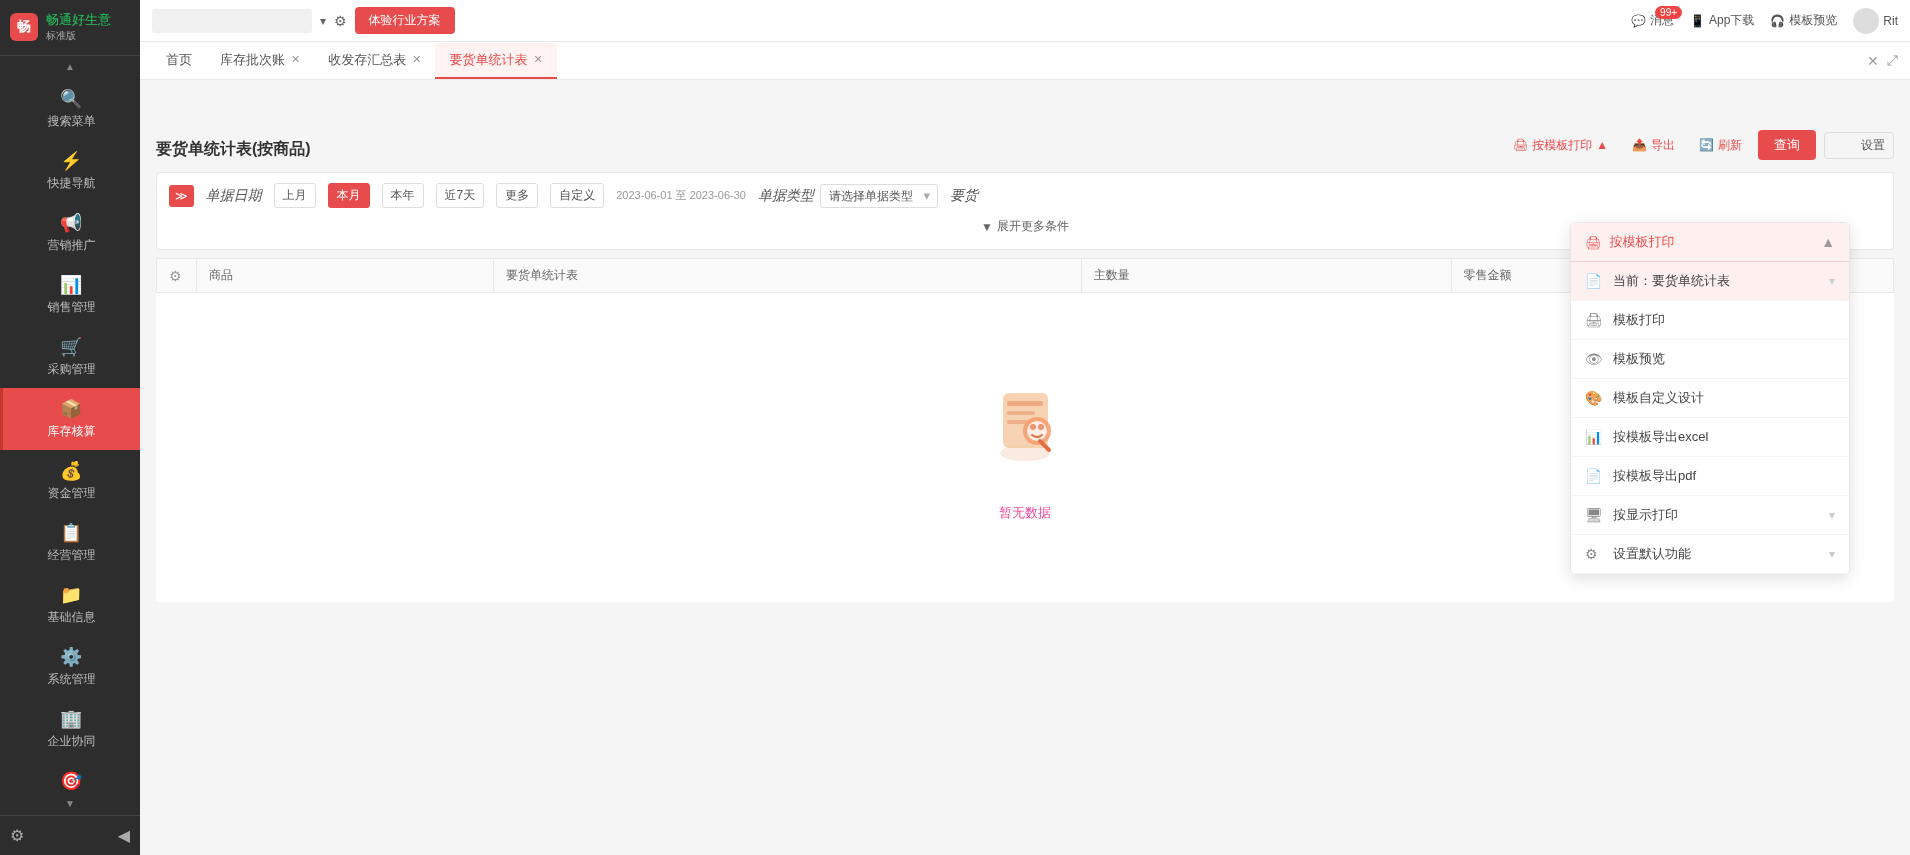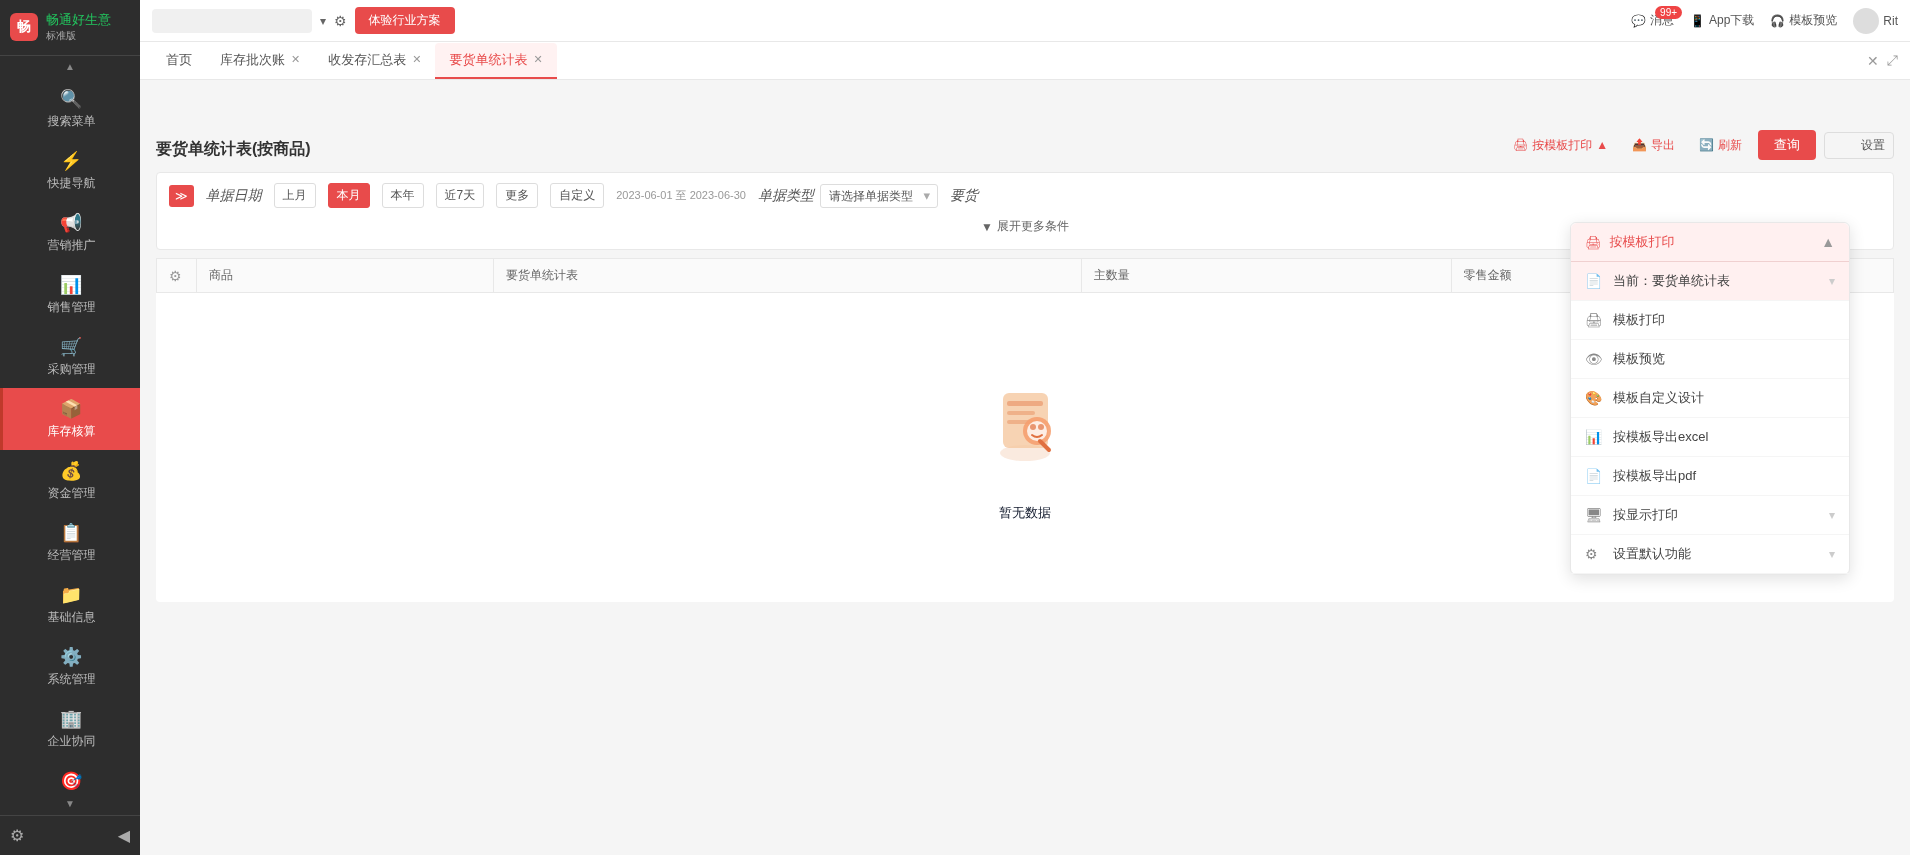--- a/index.html
+++ b/index.html
@@ -119,21 +119,21 @@
 
     
     .data-table { width: 100%; border-collapse: collapse; background: #fff; border-radius: 4px; }
     .data-table th { background: #fafafa; border: 1px solid #e8e8e8; padding: 8px 12px; text-align: left; font-size: 12px; color: #666; font-weight: 500; }
     .data-table td { border: 1px solid #e8e8e8; padding: 8px 12px; font-size: 12px; color: #333; }
     .table-settings-icon { color: #999; cursor: pointer; font-size: 14px; }
 
     
     .empty-state { display: flex; flex-direction: column; align-items: center; justify-content: center; padding: 80px 0; }
     .empty-icon { font-size: 80px; margin-bottom: 12px; }
-    .empty-text { color: #0f172a; font-size: 13px; }
+    .empty-text { color: #ec4899; font-size: 13px; }
 
     
     .dropdown-menu {
       position: absolute;
       top: 142px;
       right: 60px;
       width: 280px;
       background: #fff;
       border: 1px solid #e8e8e8;
       border-radius: 6px;

